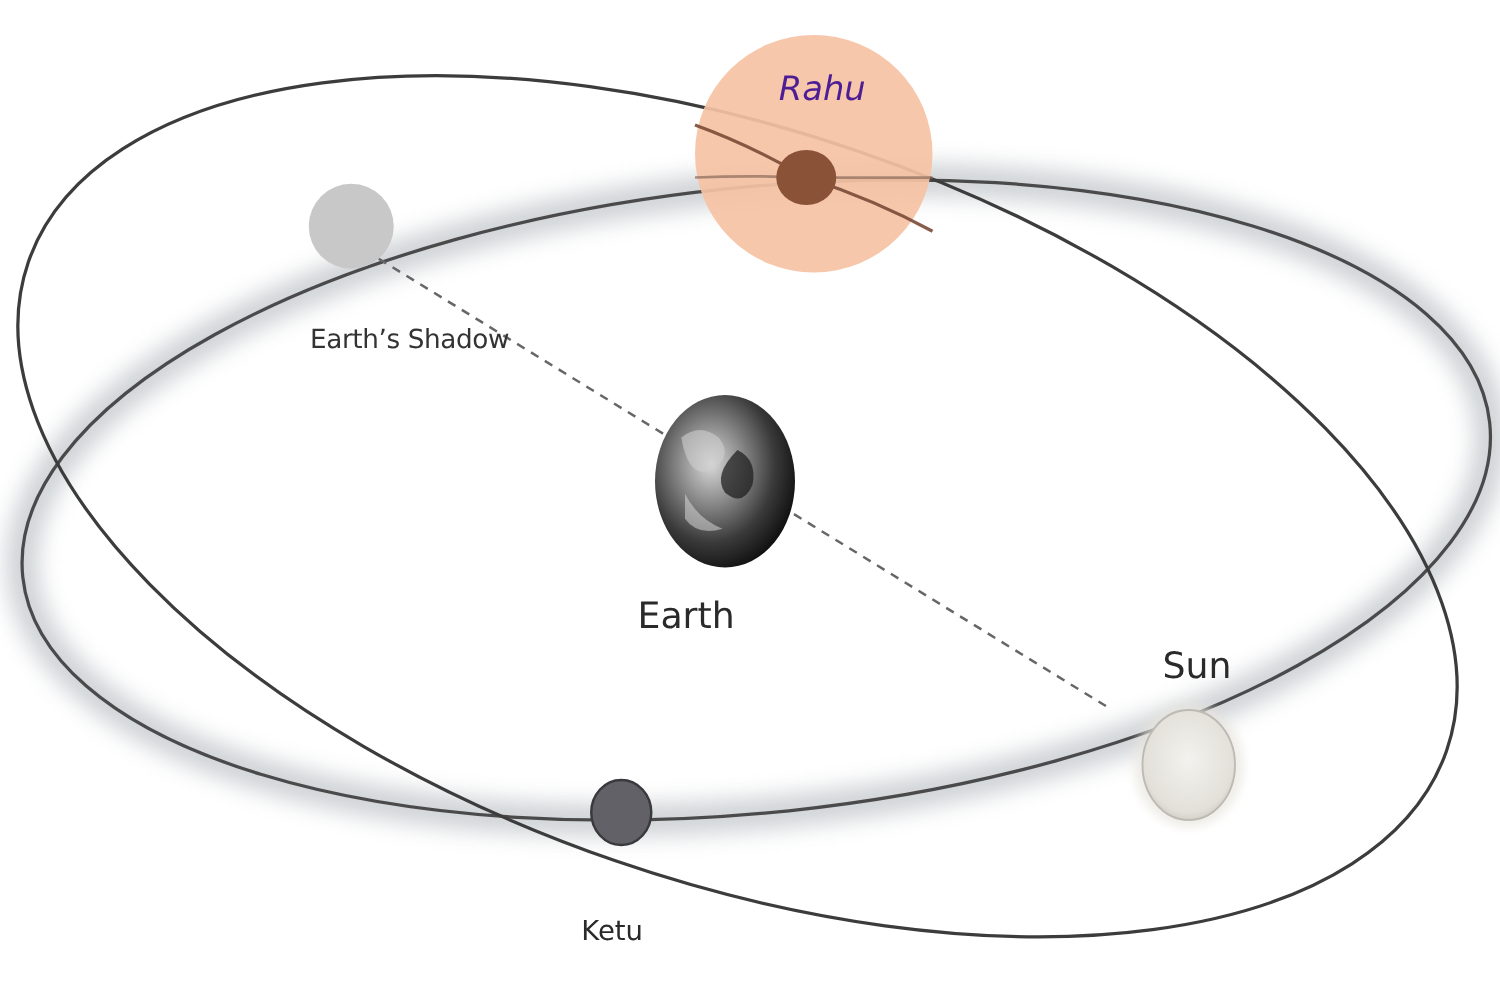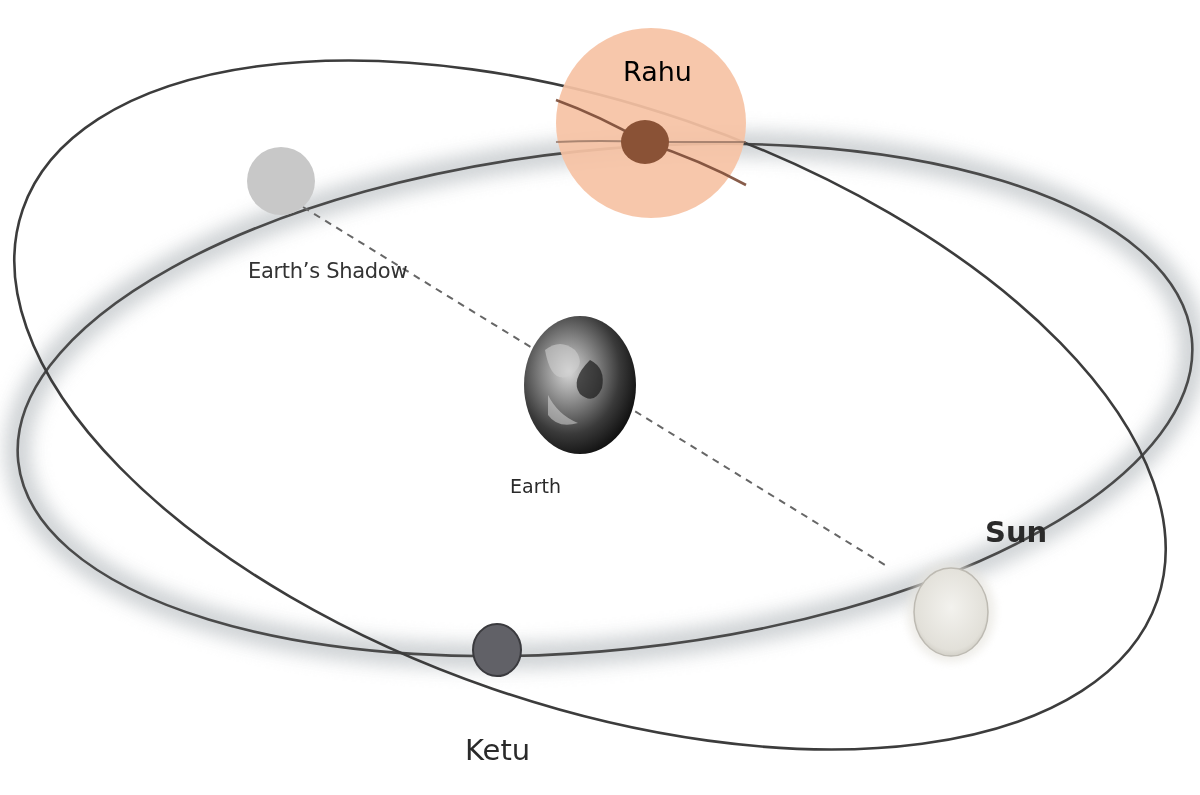--- a/index.html
+++ b/index.html
@@ -1,23 +1,23 @@
 <!DOCTYPE html>
 <html><head>
 <meta charset="utf-8">
 <style>
   html, body { margin: 0; padding: 0; background: #ffffff; }
   body { width: 1200px; height: 795px; overflow: hidden; position: relative; font-family: "DejaVu Sans", sans-serif; }
   #diagram { position: absolute; left: 0; top: 0; }
   .label { position: absolute; white-space: nowrap; color: #2a2a2a; }
-  .lbl-rahu { left: 623px; top: 56px; font-size: 27px; color: #000000; }
+  .lbl-rahu { left: 623px; top: 56px; font-size: 27px; color: #4c1d95; font-style: italic; }
   .lbl-shadow { left: 248px; top: 259px; font-size: 21px; color: #333; letter-spacing: -0.3px; }
-  .lbl-earth { left: 510px; top: 475px; font-size: 19px; }
-  .lbl-sun { left: 985px; top: 515px; font-size: 29px; font-weight: bold; }
-  .lbl-ketu { left: 465px; top: 733px; font-size: 29px; }
+  .lbl-earth { left: 510px; top: 475px; font-size: 29px; }
+  .lbl-sun { left: 930px; top: 515px; font-size: 29px; }
+  .lbl-ketu { left: 465px; top: 733px; font-size: 22px; }
 </style>
 </head>
 <body>
 
 <svg id="diagram" width="1200" height="795" viewBox="0 0 1200 795" xmlns="http://www.w3.org/2000/svg">
   <defs>
     <filter id="glow" x="-20%" y="-40%" width="140%" height="180%">
       <feGaussianBlur stdDeviation="9"></feGaussianBlur>
     </filter>
     <filter id="soft" x="-50%" y="-50%" width="200%" height="200%">

